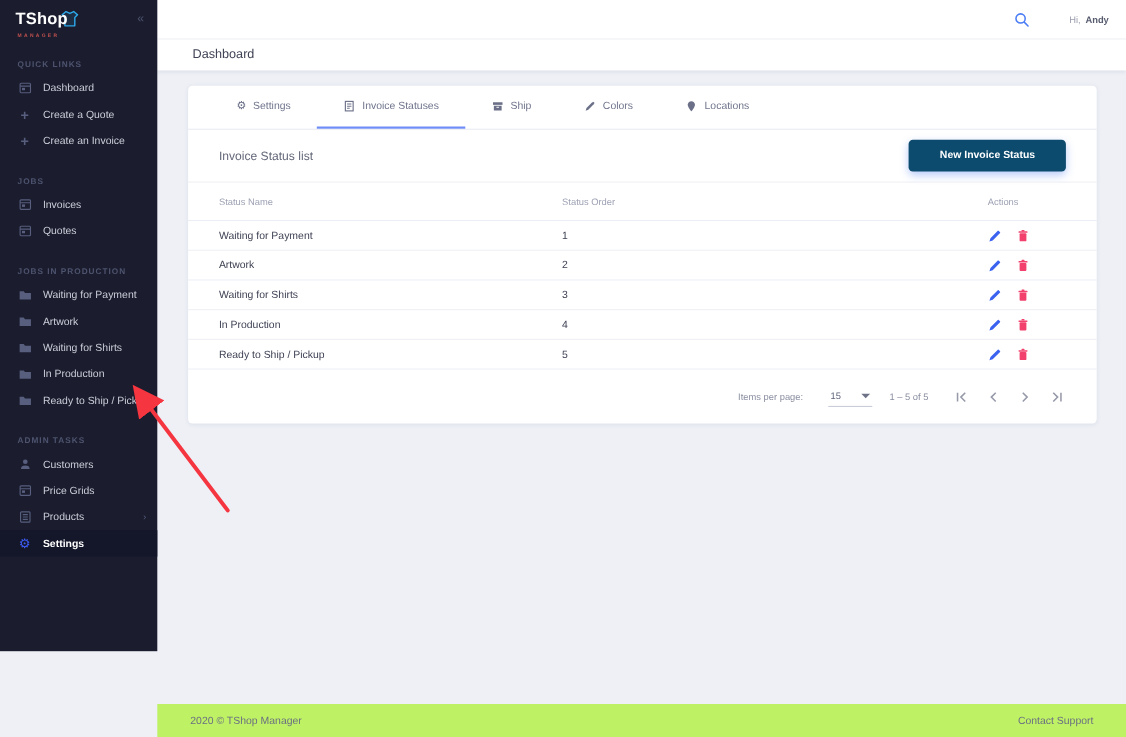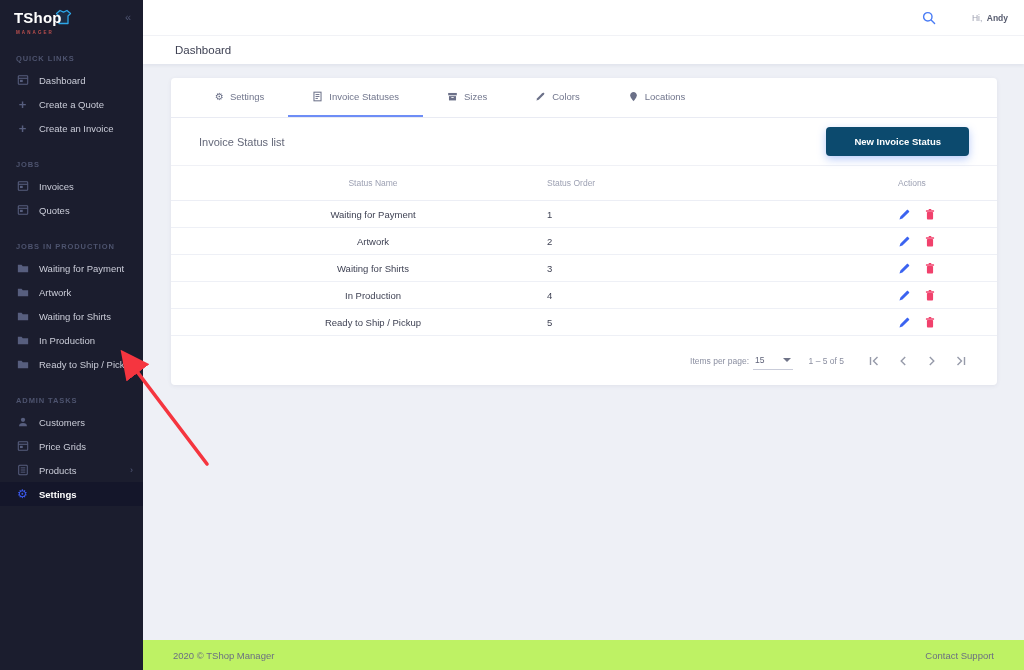--- a/index.html
+++ b/index.html
@@ -8,21 +8,21 @@
     font-family:"Liberation Sans", sans-serif;
     background:#eef0f6;
     position:relative;
     overflow:hidden;
     color:#3f4254;
   }
   svg { display:block; }
 
   
   .sidebar {
-    position:absolute; left:0; top:0; width:143px; height:670px;
+    position:absolute; left:0; top:0; width:143px; height:592px;
     background:#1b1d2e; z-index:2;
   }
   .logo-bar { height:34px; display:flex; align-items:center; justify-content:space-between; padding:0 12px 0 14px; }
   .brand { display:flex; align-items:center; position:relative; cursor:pointer; }
   .brand-text { color:#ffffff; font-weight:bold; font-size:15px; letter-spacing:.2px; position:relative; z-index:1; }
   .brand-shirt { margin-left:-7px; position:relative; z-index:0; }
   .brand-tagline { position:absolute; top:21px; left:2px; font-size:4.5px; font-weight:bold; letter-spacing:2.1px; color:#c0504e; white-space:nowrap; }
   .collapse-btn { color:#4d5370; font-size:11px; cursor:pointer; line-height:1; }
 
   .nav-section { margin-top:10px; }
@@ -71,27 +71,27 @@
   .panel-title { font-size:11px; color:#646879; }
   .btn-primary {
     background:#0c4a6e; color:#ffffff; font-size:9.5px; font-family:inherit;
     padding:9px 28px; border:none; border-radius:4px; cursor:pointer;
     box-shadow:0 3px 8px rgba(74,123,243,.4);
     font-weight:bold;
   }
 
   .thead { display:flex; align-items:center; height:35px; font-size:8.5px; color:#9da1b3; border-bottom:1px solid #eceef5; }
   .trow  { display:flex; align-items:center; height:27px; font-size:9.5px; color:#3f4254; border-bottom:1px solid #eef0f6; }
-  .col-name { width:376px; padding-left:28px;text-align:center; }
+  .col-name { width:340px; padding-left:28px; }
   .col-order { flex:1; }
   .col-actions { width:99px; display:flex; align-items:center; gap:13px; }
   .icon-btn { cursor:pointer; display:flex; }
 
   .paginator { height:49px; display:flex; align-items:center; justify-content:flex-end; padding-right:26px; font-size:8.5px; color:#8a8ea0; }
-  .pg-label { margin-right:4px; }
+  .pg-label { margin-right:23px; }
   .pg-select { display:flex; align-items:center; gap:18px; border-bottom:1px solid #c9ccd9; padding:3px 2px 4px; color:#5f6379; cursor:pointer; margin-right:16px; }
   .pg-caret { width:0; height:0; border-left:4px solid transparent; border-right:4px solid transparent; border-top:4px solid #6f7387; }
   .pg-range { margin-right:20px; }
   .pg-nav { display:flex; align-items:center; gap:9px; }
   .pg-btn { width:20px; height:20px; border-radius:50%; display:flex; align-items:center; justify-content:center; cursor:pointer; color:#969aa9; }
 
   
   .footer {
     position:absolute; left:143px; top:640px; width:881px; height:30px;
     background:#bef264; display:flex; align-items:center; justify-content:space-between;
@@ -286,21 +286,21 @@
         <span>Invoice Statuses</span>
       </div>
       <div class="tab">
         <span class="ti">
           <svg width="11" height="11" viewBox="0 0 14 14">
               <rect x="1.5" y="2.5" width="11" height="3" fill="currentColor"></rect>
               <path d="M2.5 6.5 h9 V12 h-9 Z" fill="currentColor"></path>
               <line x1="5.5" y1="8.3" x2="8.5" y2="8.3" stroke="#ffffff" stroke-width="1.1"></line>
             </svg>
         </span>
-        <span>Sizes</span>
+        <span>Ship</span>
       </div>
       <div class="tab">
         <span class="ti">
           <svg width="11" height="11" viewBox="0 0 14 14">
               <path d="M1.8 12.2 l3-1 6.6-6.6 -2 -2 -6.6 6.6 Z" fill="currentColor"></path>
               <path d="M10.2 5.4 l2-2 -1.6-1.6 -2 2 Z" fill="currentColor"></path>
             </svg>
         </span>
         <span>Colors</span>
       </div>

